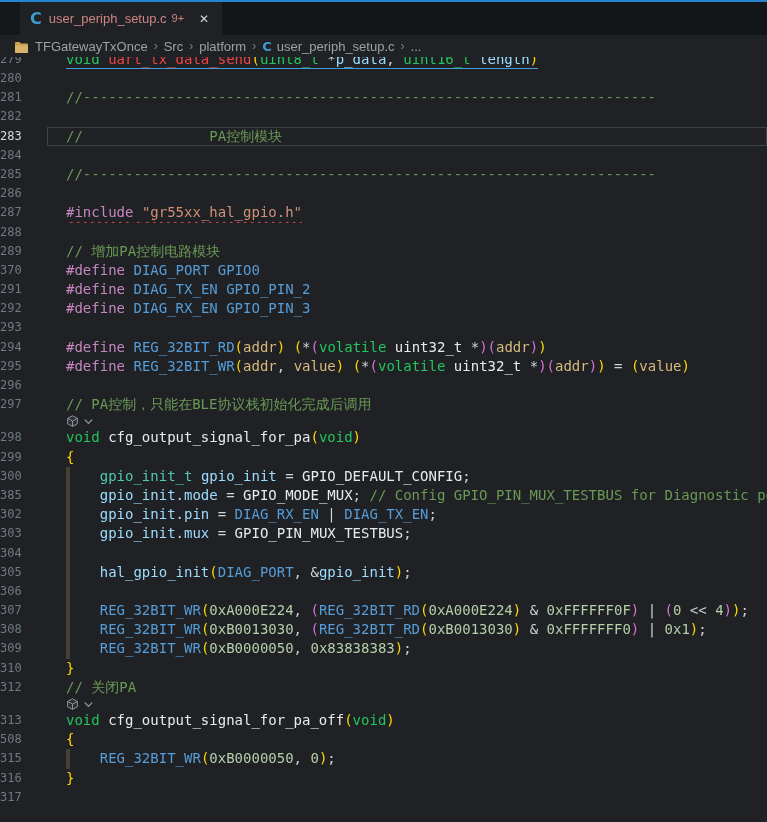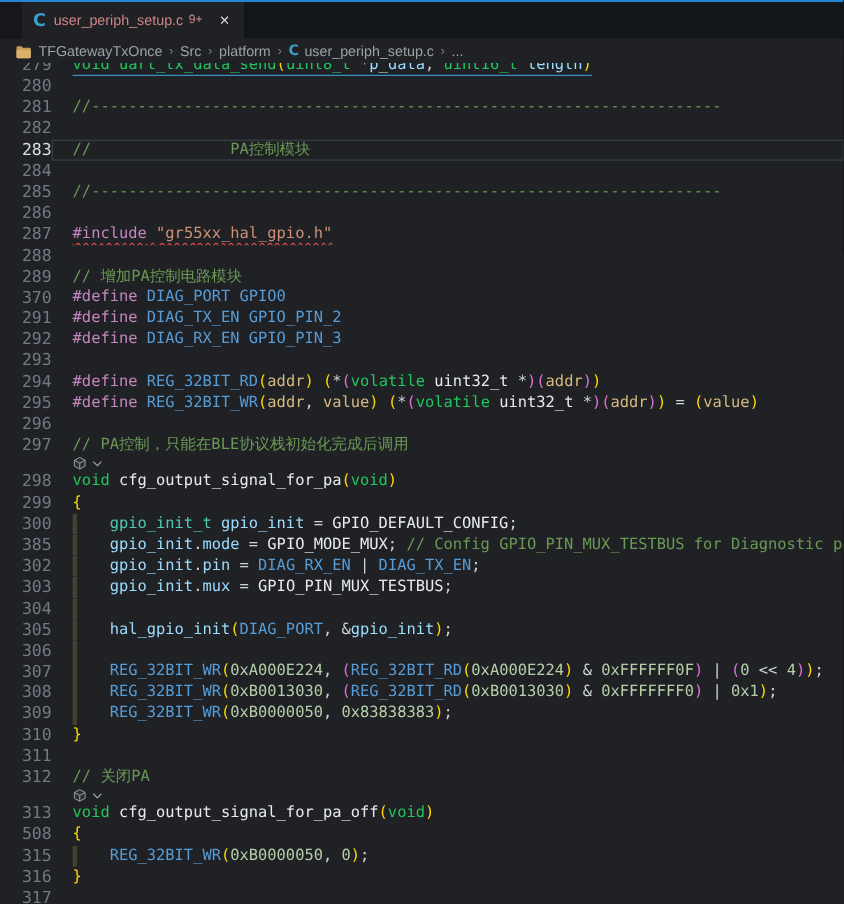--- a/index.html
+++ b/index.html
@@ -25,38 +25,38 @@
     padding-left:14px;background:#1f2125;font-size:13px;color:#9da1a6;}
   .bc-item{display:flex;align-items:flex-end;white-space:nowrap;cursor:pointer;}
   .bc-sep{margin:0 6px;color:#7c8085;font-size:12px;}
   .bc-cicon{font-weight:bold;color:#3b9ece;font-size:13px;
     font-family:"DejaVu Sans",sans-serif;margin-right:5px;}
   .foldericon{margin-right:6px;display:inline-flex;}
   
   .editor{position:absolute;top:57px;left:0;right:0;bottom:0;overflow:hidden;
     font-family:"DejaVu Sans Mono","Liberation Mono",monospace;font-size:14px;}
   .line{display:flex;height:19.2px;line-height:19.2px;white-space:pre;}
-  .ln{width:47px;text-align:right;color:#6f7a83;flex:none;
-    font-size:15px;letter-spacing:0;}
+  .ln{width:47px;text-align:left;color:#6f7a83;flex:none;
+    font-size:12px;letter-spacing:0;}
   .code{flex:1;padding-left:19px;position:relative;overflow:hidden;}
   .line.cut{height:12px;overflow:hidden;}
   .line.cut .ln,.line.cut .code{margin-top:-7.5px;}
   .line.current .ln{color:#d6dce2;}
   .line.current .code{outline:1px solid #3e4247;outline-offset:-1px;}
   .guide::before{content:"";position:absolute;left:19px;top:0;bottom:0;width:3.5px;
     background:#454131;}
   .squiggle{text-decoration:underline wavy #f14c4c 1px;
     text-underline-offset:4px;text-decoration-skip-ink:none;}
   .ul-blue{border-bottom:1.5px solid #3f9cd8;padding-bottom:1px;}
   .lensrow{display:flex;height:14px;line-height:14px;}
   .lensrow .code{display:flex;align-items:center;gap:4px;}
   
   .tk-c{color:#6A9955}.tk-k{color:#22c55e}.tk-pp{color:#C586C0}
   .tk-m{color:#569CD6}.tk-t{color:#4EC9B0}.tk-v{color:#9CDCFE}
-  .tk-f{color:#22c55e}.tk-w{color:#E8EAED}.tk-s{color:#CE9178}
+  .tk-f{color:#ef4444}.tk-w{color:#E8EAED}.tk-s{color:#CE9178}
   .tk-n{color:#B5CEA8}.tk-o{color:#cfd3d8}.tk-prm{color:#d7ba7d}
   .tk-b1{color:#FFD700}.tk-b2{color:#DA70D6}
 </style>
 </head>
 <body>
 
 <div id="screen">
 
   <div class="tabbar">
     <div class="tab-lead"></div>
@@ -140,21 +140,20 @@
       <div class="line"><div class="ln">385</div><div class="code guide"><span class="tk-o">    </span><span class="tk-v">gpio_init</span><span class="tk-o">.</span><span class="tk-v">mode</span><span class="tk-o"> = </span><span class="tk-w">GPIO_MODE_MUX</span><span class="tk-o">; </span><span class="tk-c">// Config GPIO_PIN_MUX_TESTBUS for Diagnostic port</span></div></div>
       <div class="line"><div class="ln">302</div><div class="code guide"><span class="tk-o">    </span><span class="tk-v">gpio_init</span><span class="tk-o">.</span><span class="tk-v">pin</span><span class="tk-o"> = </span><span class="tk-m">DIAG_RX_EN</span><span class="tk-o"> | </span><span class="tk-m">DIAG_TX_EN</span><span class="tk-o">;</span></div></div>
       <div class="line"><div class="ln">303</div><div class="code guide"><span class="tk-o">    </span><span class="tk-v">gpio_init</span><span class="tk-o">.</span><span class="tk-v">mux</span><span class="tk-o"> = </span><span class="tk-w">GPIO_PIN_MUX_TESTBUS</span><span class="tk-o">;</span></div></div>
       <div class="line"><div class="ln">304</div><div class="code guide"></div></div>
       <div class="line"><div class="ln">305</div><div class="code guide"><span class="tk-o">    </span><span class="tk-v">hal_gpio_init</span><span class="tk-b1">(</span><span class="tk-m">DIAG_PORT</span><span class="tk-o">, &amp;</span><span class="tk-v">gpio_init</span><span class="tk-b1">)</span><span class="tk-o">;</span></div></div>
       <div class="line"><div class="ln">306</div><div class="code guide"></div></div>
       <div class="line"><div class="ln">307</div><div class="code guide"><span class="tk-o">    </span><span class="tk-m">REG_32BIT_WR</span><span class="tk-b1">(</span><span class="tk-n">0xA000E224</span><span class="tk-o">, </span><span class="tk-b2">(</span><span class="tk-m">REG_32BIT_RD</span><span class="tk-b1">(</span><span class="tk-n">0xA000E224</span><span class="tk-b1">)</span><span class="tk-o"> &amp; </span><span class="tk-n">0xFFFFFF0F</span><span class="tk-b2">)</span><span class="tk-o"> | </span><span class="tk-b2">(</span><span class="tk-n">0</span><span class="tk-o"> &lt;&lt; </span><span class="tk-n">4</span><span class="tk-b2">)</span><span class="tk-b1">)</span><span class="tk-o">;</span></div></div>
       <div class="line"><div class="ln">308</div><div class="code guide"><span class="tk-o">    </span><span class="tk-m">REG_32BIT_WR</span><span class="tk-b1">(</span><span class="tk-n">0xB0013030</span><span class="tk-o">, </span><span class="tk-b2">(</span><span class="tk-m">REG_32BIT_RD</span><span class="tk-b1">(</span><span class="tk-n">0xB0013030</span><span class="tk-b1">)</span><span class="tk-o"> &amp; </span><span class="tk-n">0xFFFFFFF0</span><span class="tk-b2">)</span><span class="tk-o"> | </span><span class="tk-n">0x1</span><span class="tk-b1">)</span><span class="tk-o">;</span></div></div>
       <div class="line"><div class="ln">309</div><div class="code guide"><span class="tk-o">    </span><span class="tk-m">REG_32BIT_WR</span><span class="tk-b1">(</span><span class="tk-n">0xB0000050</span><span class="tk-o">, </span><span class="tk-n">0x83838383</span><span class="tk-b1">)</span><span class="tk-o">;</span></div></div>
       <div class="line"><div class="ln">310</div><div class="code"><span class="tk-b1">}</span></div></div>
-      <div class="line"><div class="ln">311</div><div class="code"></div></div>
       <div class="line"><div class="ln">312</div><div class="code"><span class="tk-c">// 关闭PA</span></div></div>
       <div class="lensrow">
         <div class="ln"></div>
         <div class="code">
           <span style="display:inline-flex">
             <svg width="13" height="13" viewBox="0 0 16 16">
               <path d="M8 1l6 3.2v6.6L8 14 2 10.8V4.2z" fill="#2b2e32" stroke="#9aa1a8" stroke-width="1.1"></path>
               <path d="M2 4.2L8 7.5l6-3.3M8 7.5V14" fill="none" stroke="#9aa1a8" stroke-width="1.1"></path>
             </svg>
           </span>

